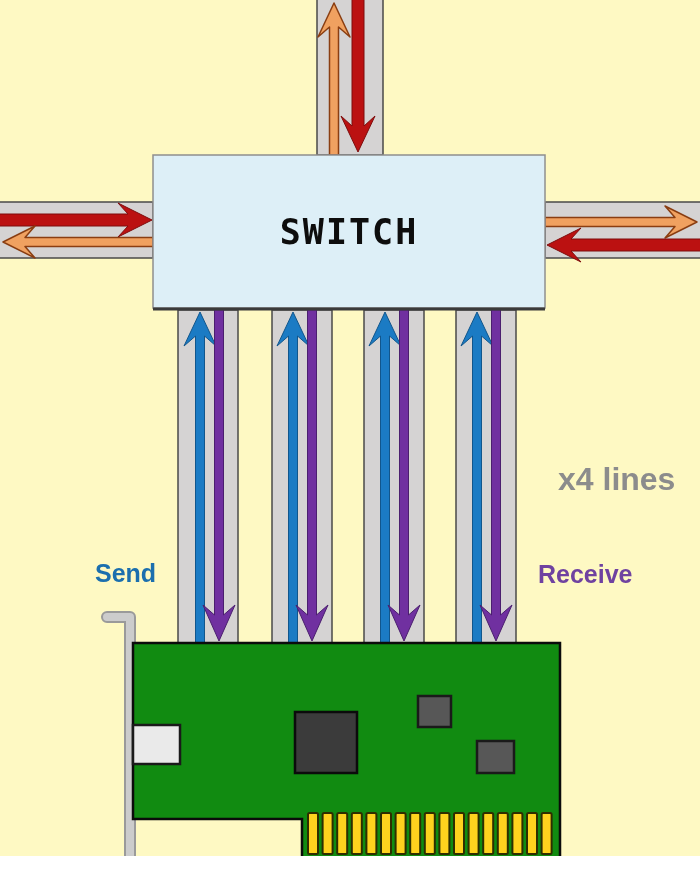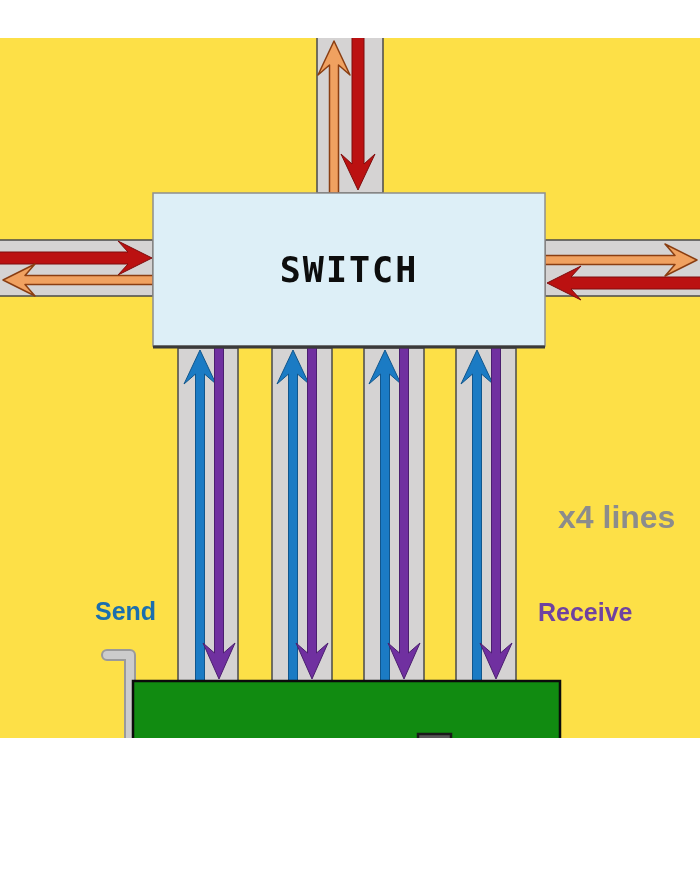--- a/index.html
+++ b/index.html
@@ -1,23 +1,22 @@
 <!DOCTYPE html>
 <html><head>
 <meta charset="utf-8">
 <style>
   html, body { margin: 0; padding: 0; background: #ffffff; }
   .stage {
     position: relative;
     width: 700px;
-    height: 700px;
-    background: #fde047;
+    height: 856px;
+    background: #fef9c3;
     overflow: hidden;
     font-family: "Liberation Sans", sans-serif;
-    margin-top: 38px;
   }
   svg { display: block; }
   .switch-text {
     font-family: "DejaVu Sans Mono", monospace;
     font-weight: bold;
     font-size: 35px;
     letter-spacing: 2px;
     fill: #0d0d0d;
   }
   .lines-text {

